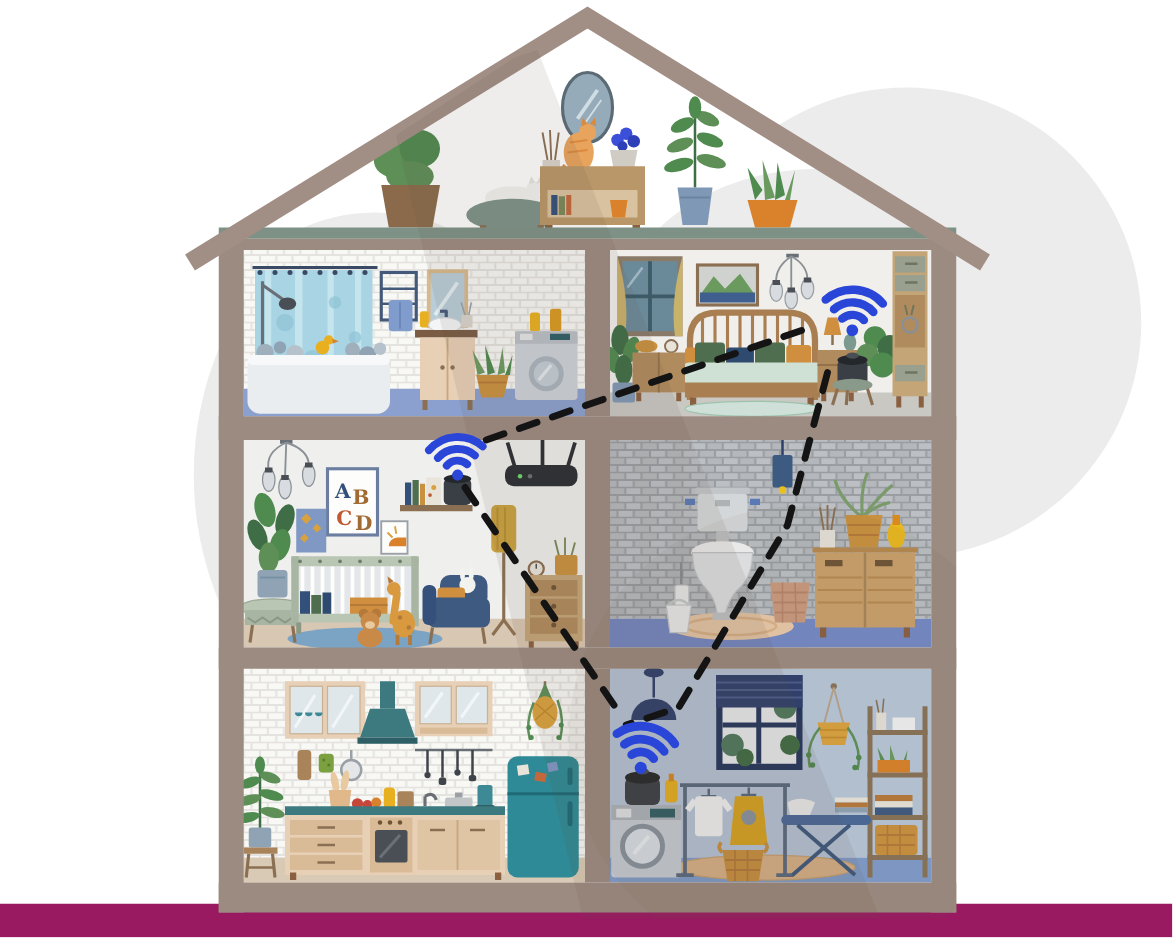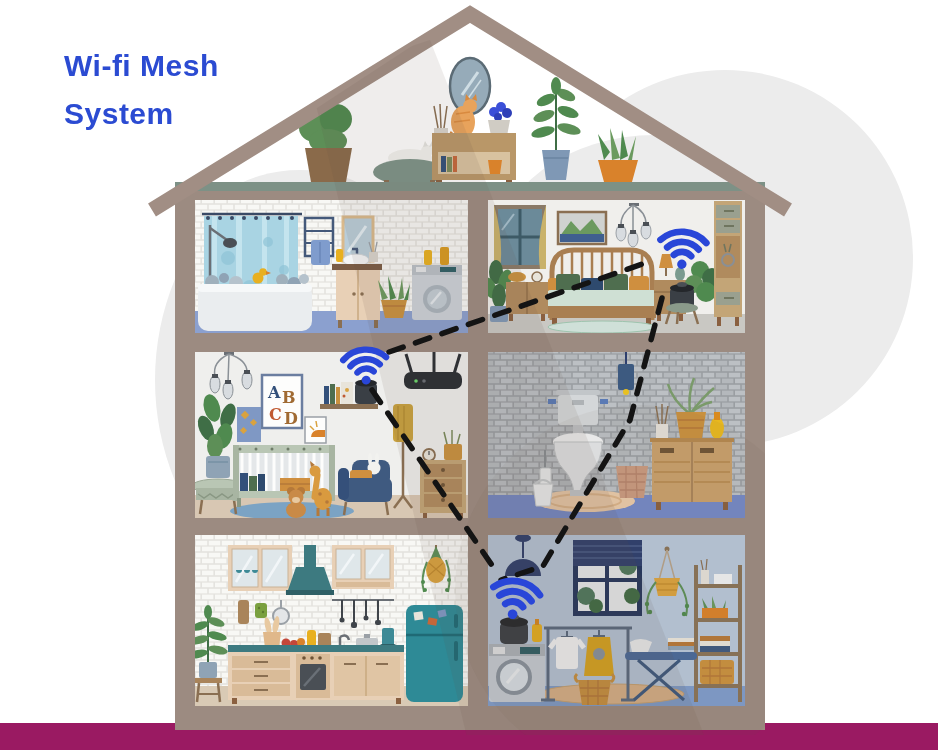--- a/index.html
+++ b/index.html
@@ -826,18 +826,14 @@
         </g>
         <g transform="translate(513 612) rotate(10) scale(1.15)">
           <path d="M -20.5 -18.5 A 29 29 0 0 1 20.5 -18.5" fill="none" stroke="#2946d8" stroke-width="6" stroke-linecap="round"></path>
           <path d="M -14.1 -12.1 A 20 20 0 0 1 14.1 -12.1" fill="none" stroke="#2946d8" stroke-width="6" stroke-linecap="round"></path>
           <path d="M -7.8 -5.8 A 11 11 0 0 1 7.8 -5.8" fill="none" stroke="#2946d8" stroke-width="6" stroke-linecap="round"></path>
           <circle cx="0" cy="2" r="4.2" fill="#2946d8"></circle>
         </g>
       </g>
 </svg>
 
-<div class="title">
-  <div>Wi-fi Mesh</div>
-  <div>System</div>
+
 </div>
 
-</div>
-
 </body></html>

